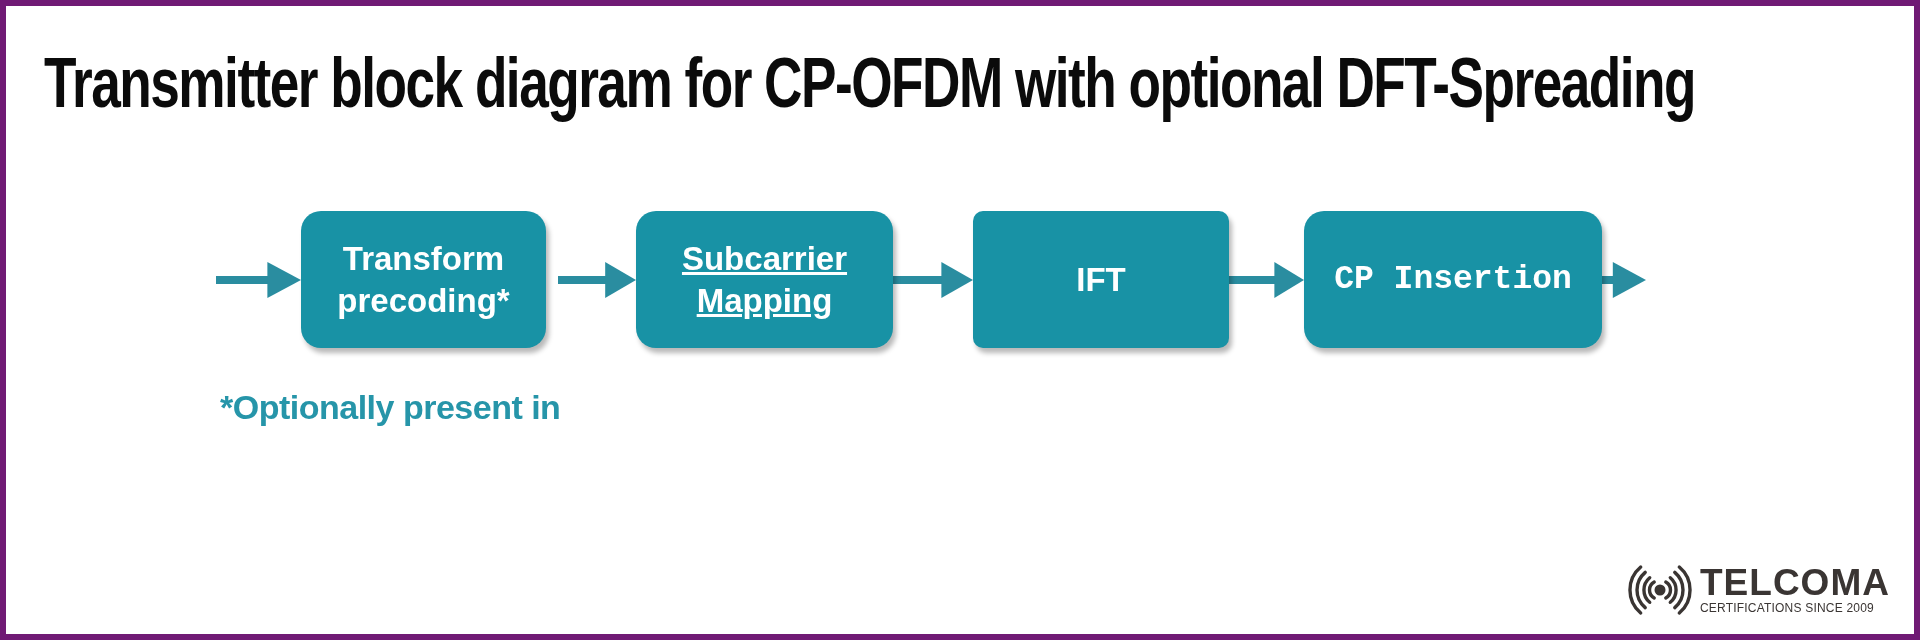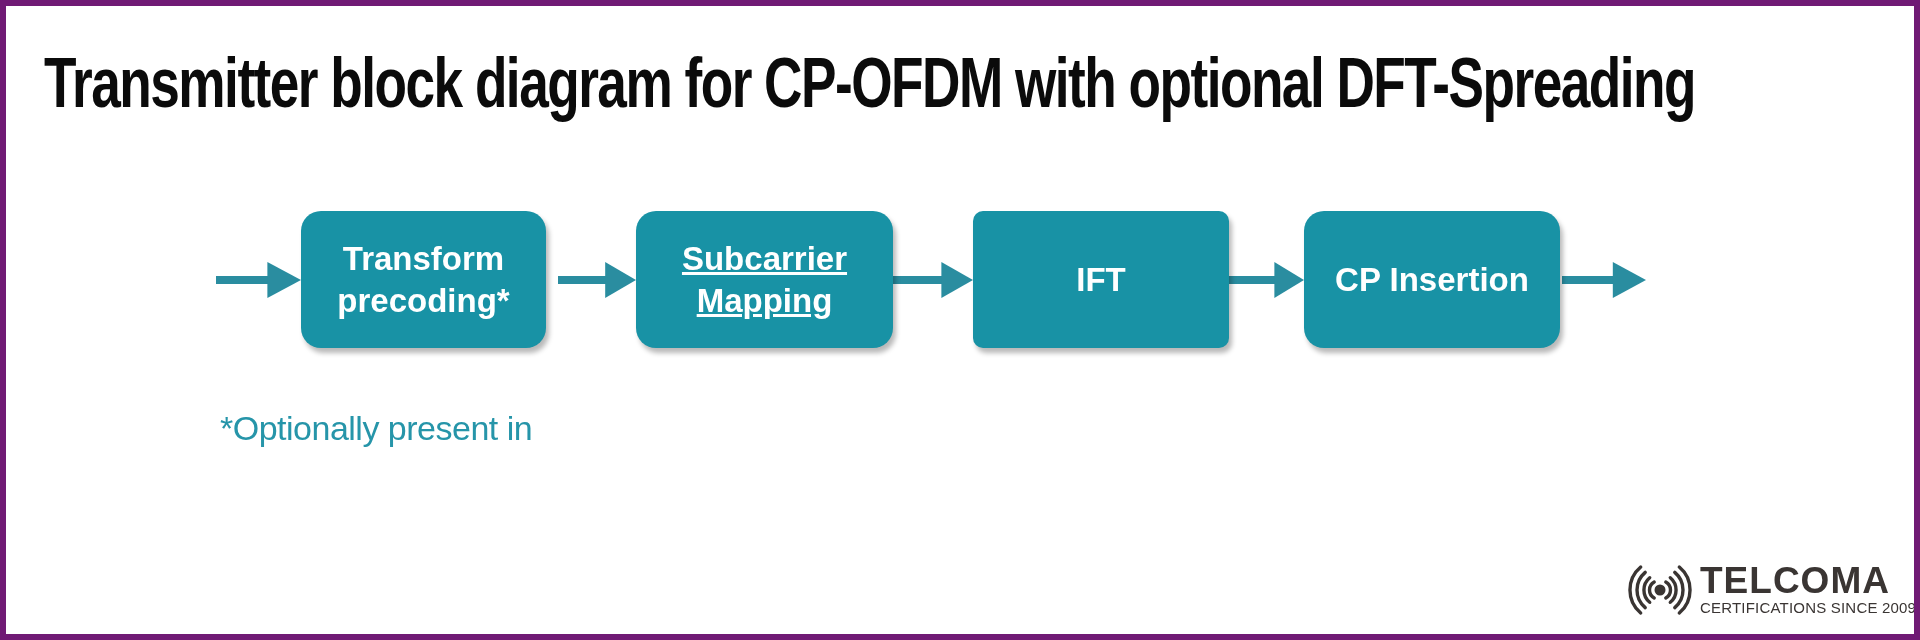--- a/index.html
+++ b/index.html
@@ -23,45 +23,45 @@
     background:#1892a5;border-radius:20px;
     box-shadow:3px 5px 5px rgba(0,0,0,0.28);
     display:flex;align-items:center;justify-content:center;
     text-align:center;
     color:#ffffff;font-size:33px;font-weight:700;line-height:1.25;
     padding:0 14px;box-sizing:border-box;
   }
   .block-1{left:295px;width:245px;}
   .block-2{left:630px;width:257px;text-decoration:underline;}
   .block-3{left:967px;width:256px;border-radius:10px;}
-  .block-4{left:1298px;width:256px;}
+  .block-4{left:1298px;width:298px;font-family:Liberation Mono, monospace;}
   .arrow{position:absolute;top:254px;height:40px;color:#2a8da0;}
   .arrow svg{display:block;width:100%;height:100%;}
   .arrow-entry{left:210px;width:85px;}
   .arrow-1{left:552px;width:78px;}
   .arrow-2{left:887px;width:80px;}
   .arrow-3{left:1223px;width:75px;}
   .arrow-exit{left:1556px;width:84px;}
   .footnote{
-    position:absolute;left:214px;top:404px;
-    color:#2695a9;font-size:34px;font-weight:400;line-height:37px;
+    position:absolute;left:214px;top:383px;
+    color:#2695a9;font-size:34px;font-weight:700;line-height:37px;
     letter-spacing:-0.5px;
   }
   .logo{
     position:absolute;left:1618px;top:556px;
     display:flex;align-items:center;gap:4px;color:#3a3533;
   }
   .logo-icon svg{display:block;}
   .logo-text-col{display:flex;flex-direction:column;}
   .logo-name{
     font-size:37px;font-weight:700;letter-spacing:1px;line-height:0.95;
     color:#3a3533;white-space:nowrap;
   }
   .logo-tagline{
-    font-size:15px;font-weight:400;letter-spacing:0.2px;line-height:1.1;
+    font-size:12px;font-weight:400;letter-spacing:0.2px;line-height:1.1;
     color:#3a3533;white-space:nowrap;margin-top:2px;
   }
 </style>
 </head>
 <body>
 
 <div class="canvas">
 
   <div class="title">Transmitter block diagram for CP-OFDM with optional DFT-Spreading</div>
 

